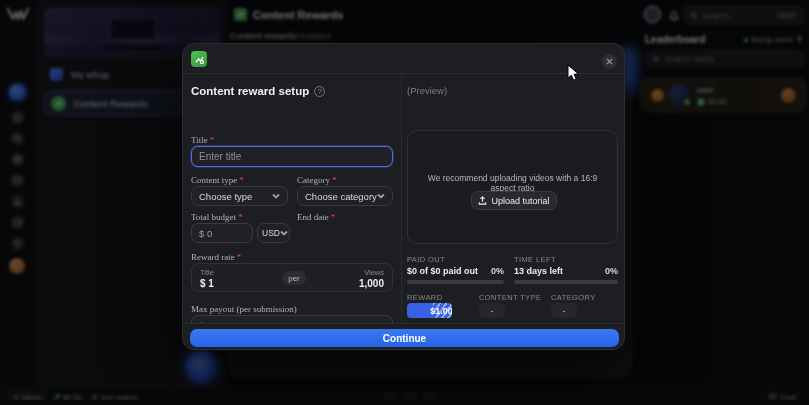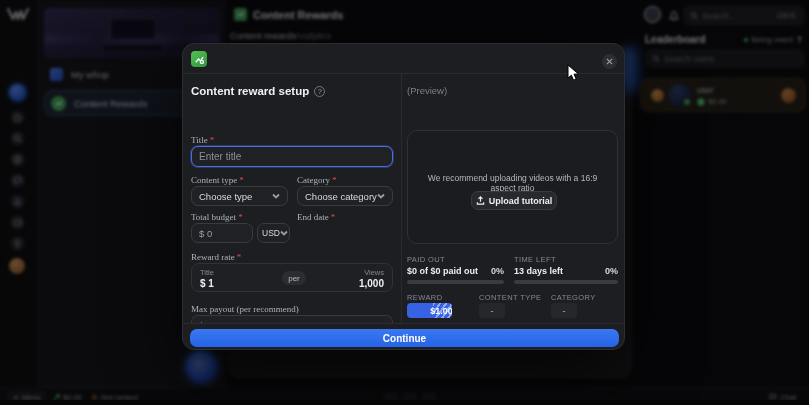--- a/index.html
+++ b/index.html
@@ -136,21 +136,21 @@
     background:#2c2d31; color:#b9bdc3; font-size:8px; display:flex; align-items:center; justify-content:center; }
 
   
   .p-title { position:absolute; left:224px; top:12px; font-size:9.5px; color:#7d8086; }
   .p-box { position:absolute; left:224px; top:57px; width:211px; height:114px; border:1px solid #2f3134;
     border-radius:10px; background:#1b1c1f; }
   .p-hint { position:absolute; left:10px; right:10px; top:42px; text-align:center; font-size:8.5px;
     color:#b4b8be; }
   .p-upload { position:absolute; left:63px; top:60px; width:86px; height:19px; background:#28292d;
     border:1px solid #3a3b3f; border-radius:7px; display:flex; align-items:center; justify-content:center;
-    gap:4px; color:#eceef0; font-size:9px; font-weight:bold; cursor:pointer; }
+    gap:4px; color:#eceef0; font-size:9px; font-weight:normal; cursor:pointer; }
   .stat-label { position:absolute; font-size:7.5px; color:#85898f; letter-spacing:.4px; }
   .stat-val { position:absolute; font-size:9px; color:#eceef0; font-weight:bold; }
   .stat-pct { position:absolute; font-size:9px; color:#d6d9dd; font-weight:bold; }
   .bar { position:absolute; height:4px; border-radius:2px; background:#393b3f; }
   .badge { position:absolute; height:15px; border-radius:4px; background:#26272a; color:#b9bdc3;
     font-size:9px; display:flex; align-items:center; justify-content:center; }
   .badge.reward { width:45px; background:#3662e3; color:#fff; font-weight:bold; overflow:hidden; }
   .badge.reward .stripes { position:absolute; right:0; top:0; bottom:0; width:42%;
     background:repeating-linear-gradient(125deg, rgba(255,255,255,.45) 0 2px, rgba(54,98,227,0) 2px 5px); }
   .badge.reward span { position:relative; z-index:1; padding-right:12px;margin-left:36px; }
@@ -380,21 +380,21 @@
 
       <div class="f-label req" style="left:8px;top:179px">Reward rate</div>
       <div class="rate-box">
         <span class="mini" style="left:8px">Title</span>
         <span class="val" style="left:8px">$ 1</span>
         <span class="per-pill">per</span>
         <span class="mini" style="right:8px">Views</span>
         <span class="val" style="right:8px;left:auto">1,000</span>
       </div>
 
-      <div class="f-label" style="left:8px;top:231px">Max payout (per recommend)</div>
+      <div class="f-label" style="left:8px;top:231px">Max payout (per submission)</div>
       <div class="f-input" style="left:8px;top:242px;width:202px;height:20px">
         <span class="muted">$ 0</span>
       </div>
 
       <div class="p-title">(Preview)</div>
       <div class="p-box">
         <div class="p-hint">We recommend uploading videos with a 16:9 aspect ratio</div>
         <div class="p-upload">
           <svg width="9" height="9" viewBox="0 0 10 10" fill="none" stroke="#eceef0" stroke-width="1.3">
             <path d="M5 6.5 V1.5 M2.8 3.2 L5 1 L7.2 3.2 M1.5 7 V9 H8.5 V7"></path>

